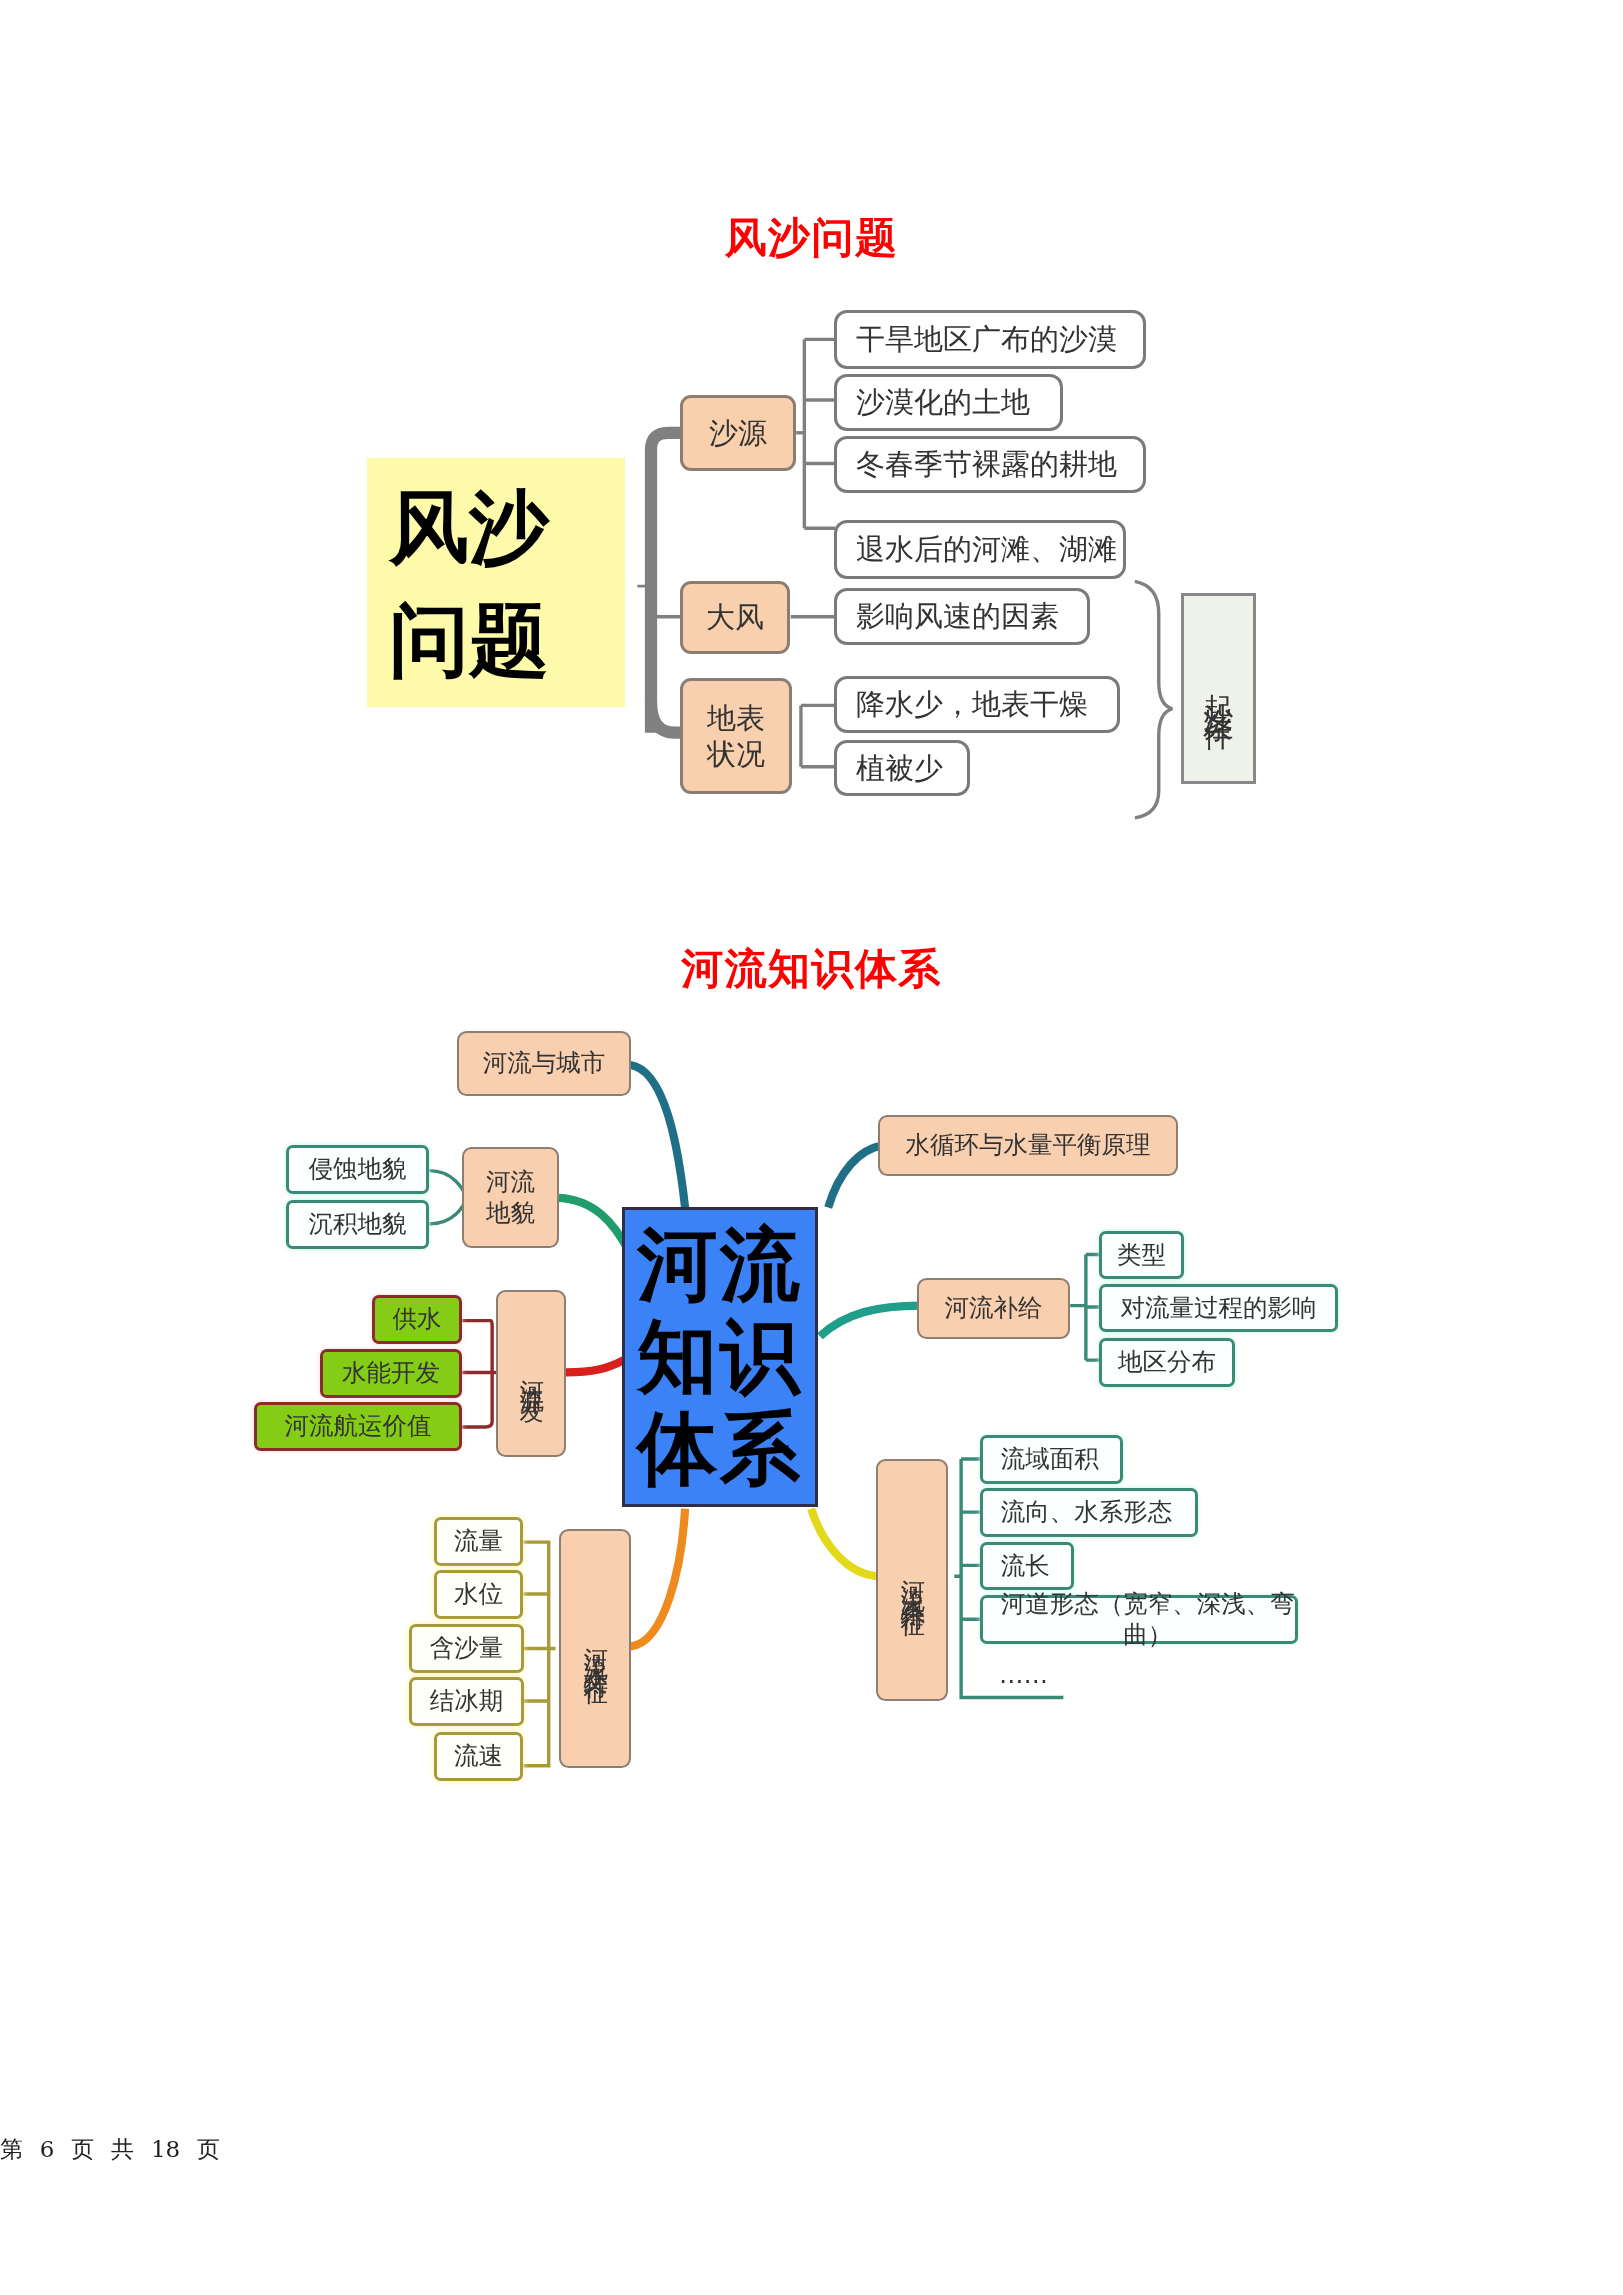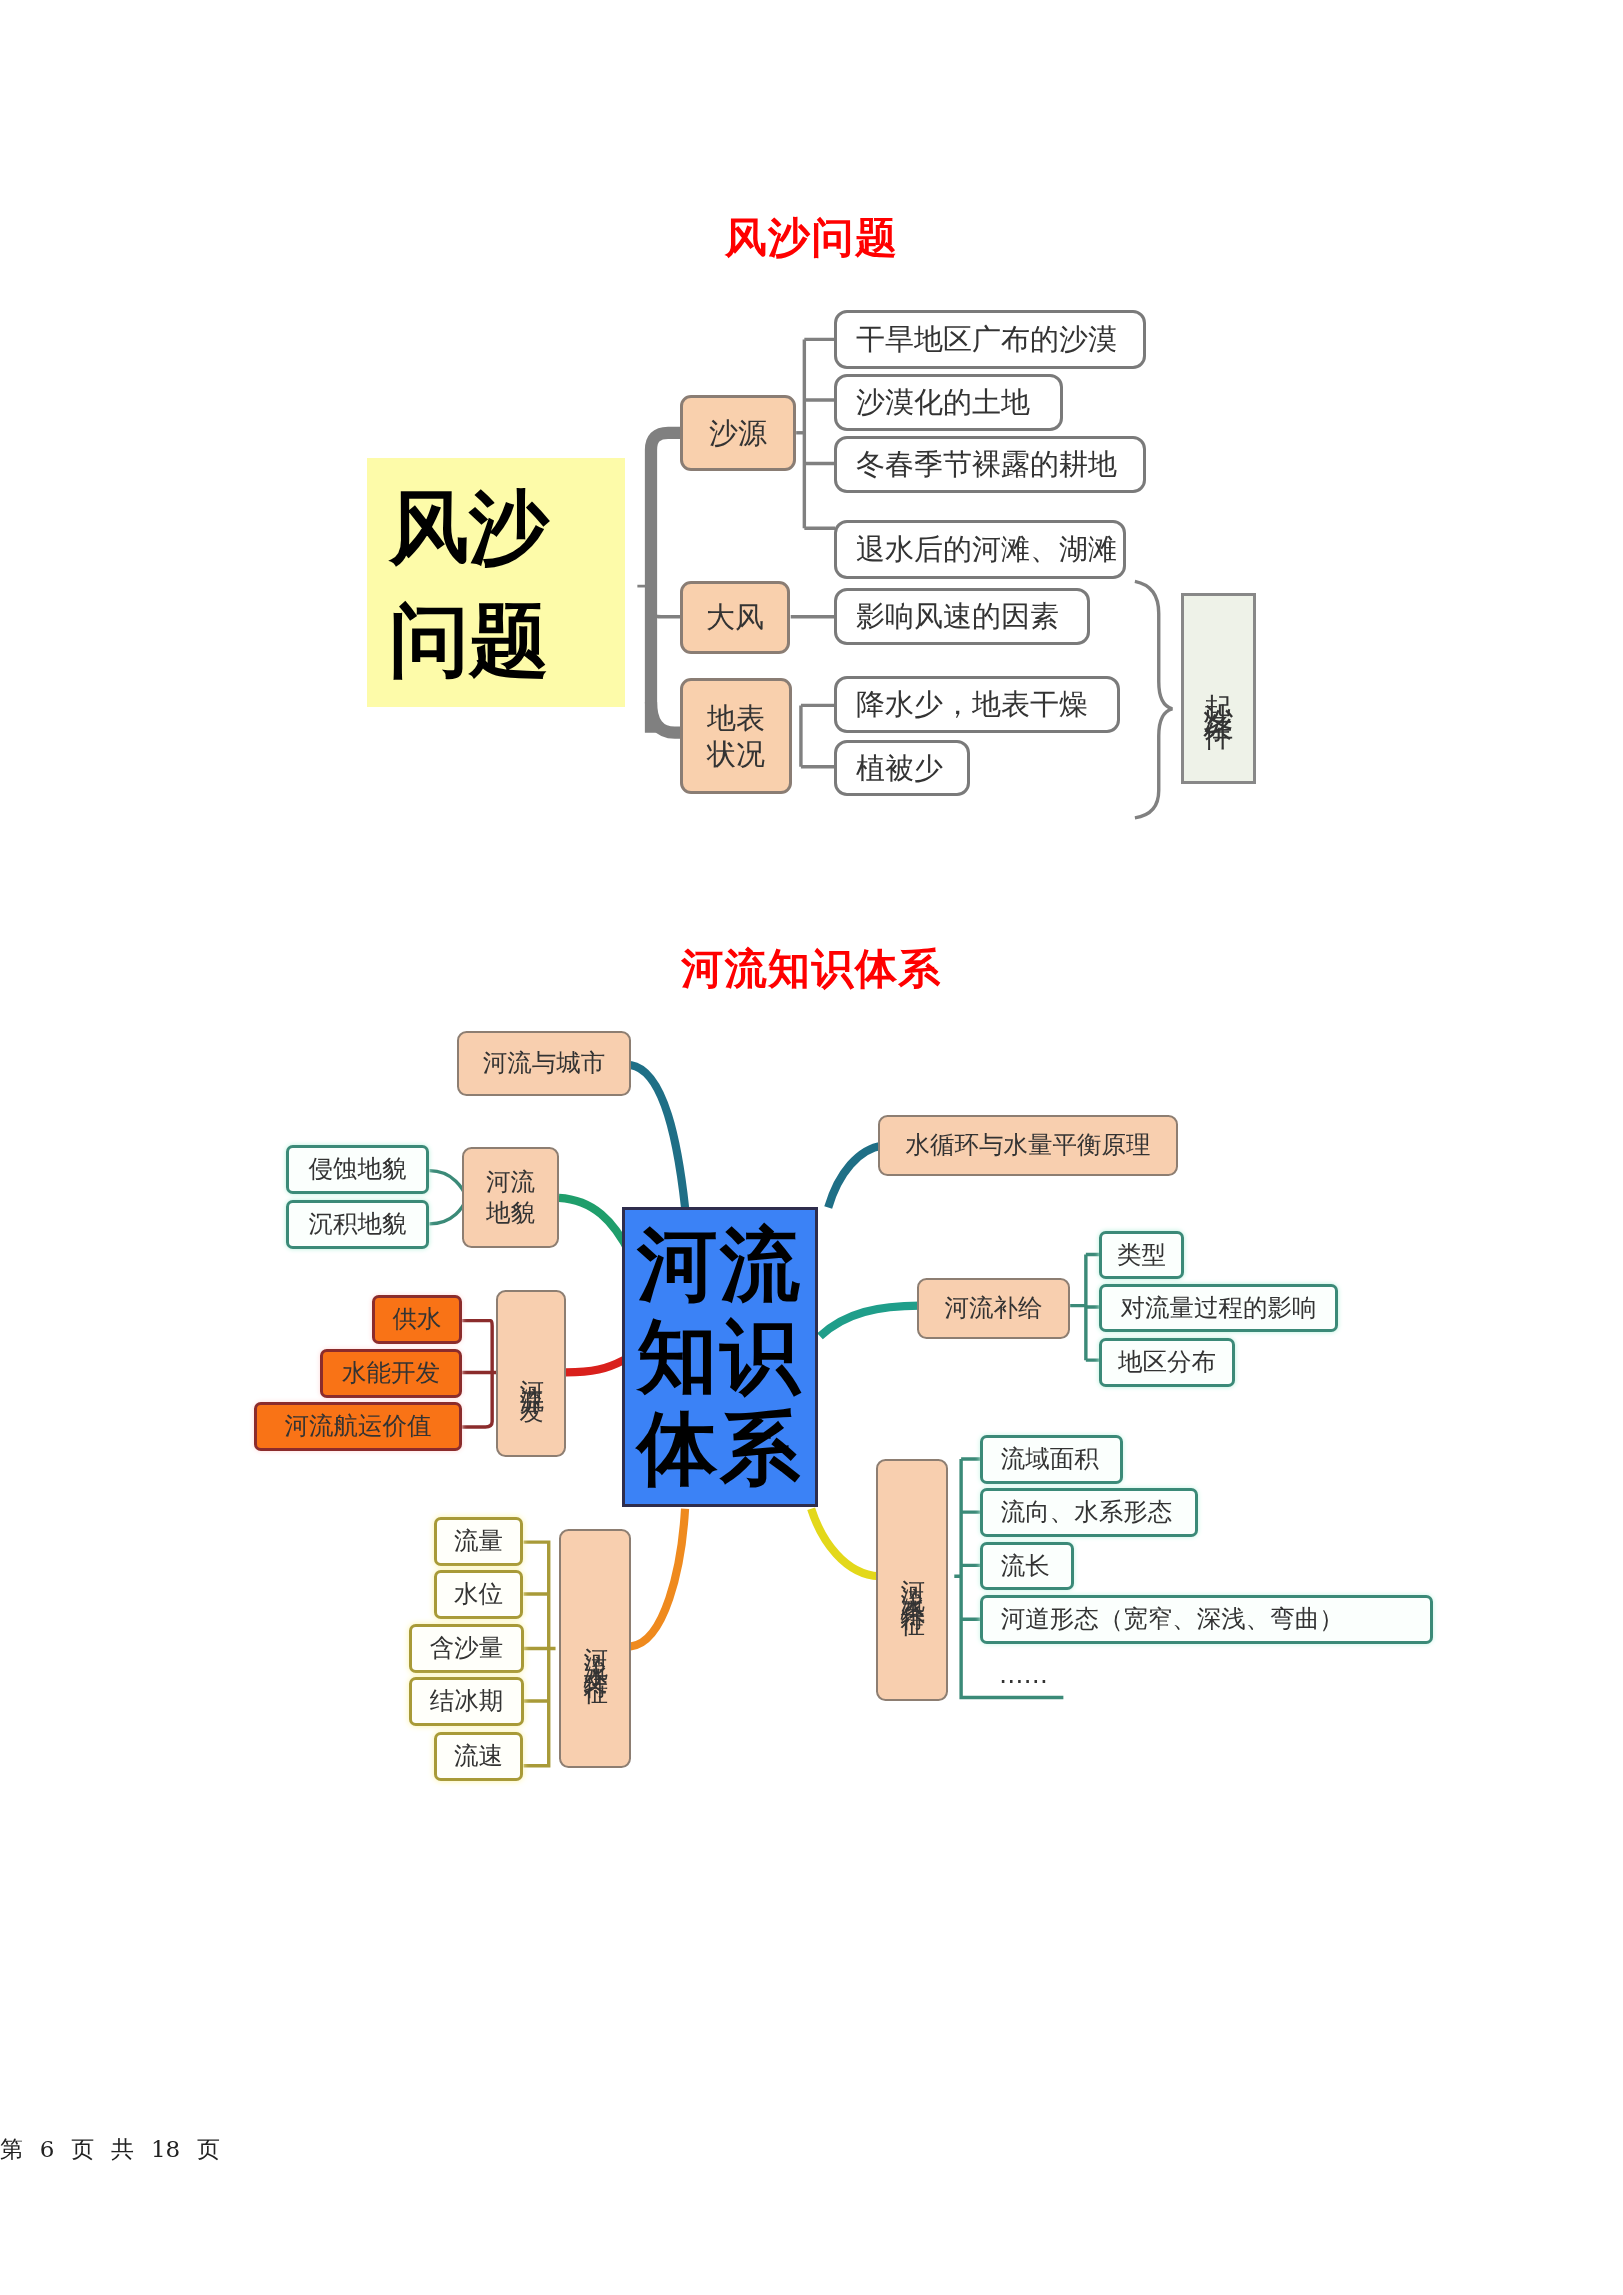--- a/index.html
+++ b/index.html
@@ -10,21 +10,21 @@
          color:#ff0000; font-weight:bold; font-size:42px; letter-spacing:1.4px;
          font-family:"DejaVu Sans", sans-serif; }
   .node { position:absolute; box-sizing:border-box; display:flex; align-items:center;
           justify-content:center; border-radius:8.2px; font-size:29px; color:#333;
           line-height:1.25; text-align:center; }
   .node.gray { border:3.4px solid #7a7a7a; background:#ffffff; justify-content:flex-start; padding-left:19px; border-radius:13px; }
   .node.peach { border:3.4px solid #8a7d74; background:#f9d0ad; border-radius:11px; }
   .node.peach2 { border:2.7px solid #8d7e72; background:#f8cfaf; border-radius:9.5px; font-size:24.5px; }
   .node.teal { border:3.4px solid #3b8a78; background:#fbfffd; border-radius:6.8px; font-size:24.5px; box-shadow:0 0 5.5px #b7f0dc; }
   .node.teal-l { border:3.4px solid #3b8a78; background:#fbfffd; border-radius:6.8px; font-size:24.5px; justify-content:flex-start; padding-left:17.7px; box-shadow:0 0 5.5px #c7f5e6; }
-  .node.red { border:3.4px solid #8b2c2c; background:#f97316; border-radius:6.8px; font-size:24.5px; box-shadow:0 0 5.5px #ffd9d9; }
+  .node.red { border:3.4px solid #8b2c2c; background:#84cc16; border-radius:6.8px; font-size:24.5px; box-shadow:0 0 5.5px #ffd9d9; }
   .node.olive { border:3.4px solid #a89a38; background:#fffffa; border-radius:6.8px; font-size:24.5px; box-shadow:0 0 6.8px #fbf3a8; }
   .vtext { writing-mode:vertical-rl; text-orientation:upright; letter-spacing:6.8px; }
   .yellow-panel { position:absolute; left:367px; top:458px; width:258px; height:249px; background:#fdfba9; }
   .calli { position:absolute; font-family:"DejaVu Serif", serif; font-weight:bold; font-size:80px; color:#000; line-height:1; }
   .center-box { position:absolute; left:622px; top:1207px; width:196px; height:300px; box-sizing:border-box;
         border:3.4px solid #2e2d4d; background:#3b82f6; display:flex; flex-direction:column; align-items:center; justify-content:center; }
   .center-line { font-size:80px; font-weight:900; color:#000; font-family:"DejaVu Sans", sans-serif; line-height:1.15; letter-spacing:2.7px; }
   .footer { position:absolute; top:2134px; left:0; width:1623px; font-family:"DejaVu Serif", serif; font-size:23px; color:#222; word-spacing:9.5px; }
   .ellipsis { position:absolute; font-size:24.5px; color:#333; }
   .brace-box { position:absolute; left:1181px; top:593px; width:75px; height:191px; box-sizing:border-box; border:3.4px solid #888; background:#eef2e8; }
@@ -203,20 +203,20 @@
     </div>
   <div class="node teal-l" style="left:980px;top:1435px;width:143px;height:49px;">
       <span>流域面积</span>
     </div>
   <div class="node teal-l" style="left:980px;top:1488px;width:218px;height:49px;">
       <span>流向、水系形态</span>
     </div>
   <div class="node teal-l" style="left:980px;top:1542px;width:94px;height:48px;">
       <span>流长</span>
     </div>
-  <div class="node teal-l" style="left:980px;top:1595px;width:453px;height:49px;">
+  <div class="node teal-l" style="left:980px;top:1595px;width:318px;height:49px;">
       <span>河道形态（宽窄、深浅、弯曲）</span>
     </div>
   <div class="ellipsis" style="left:999px;top:1660px;">……</div>
 </div>
 
 <div class="footer">第 6 页 共 18 页</div>
 
 
 </body></html>

